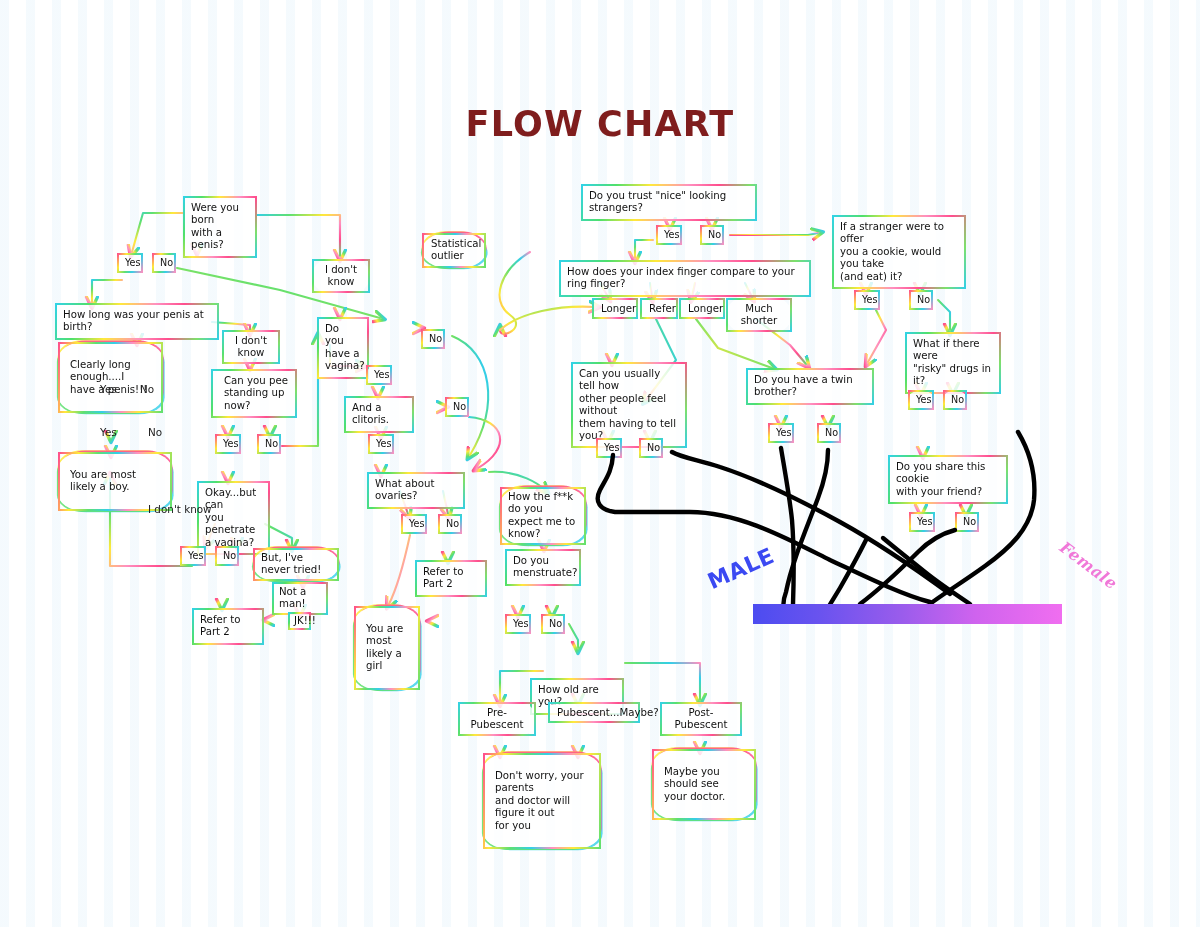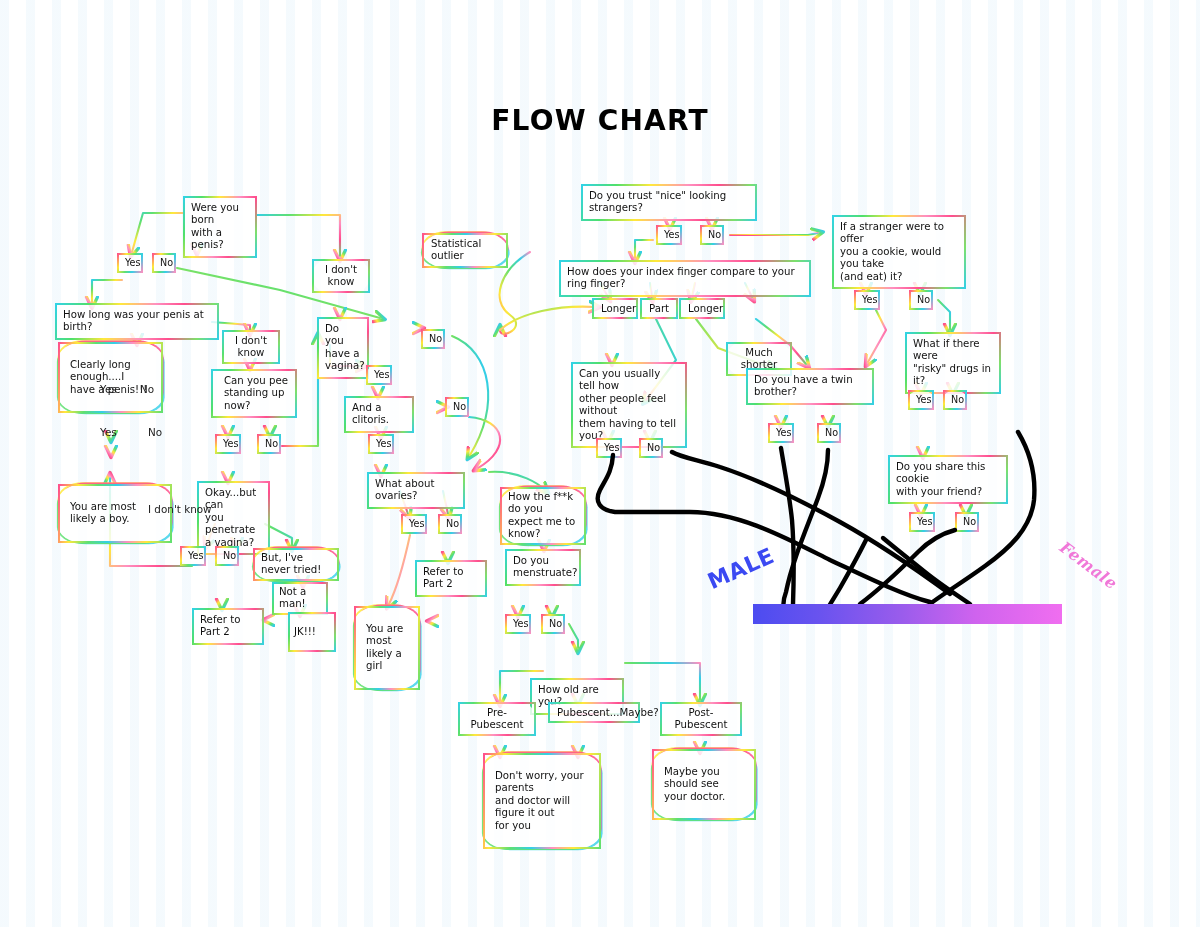--- a/index.html
+++ b/index.html
@@ -17,22 +17,22 @@
       repeating-linear-gradient(90deg,
         rgba(236,246,252,0.55) 0px,
         rgba(236,246,252,0.55) 9px,
         rgba(255,255,255,0) 9px,
         rgba(255,255,255,0) 26px);
   }
   #title{
     position:absolute; left:0; top:104px; width:1200px;
     text-align:center;
     font-family:"DejaVu Sans", sans-serif;
-    font-weight:900; font-size:28px; letter-spacing:1.2px;
-    color:#000000;
+    font-weight:900; font-size:35px; letter-spacing:1.2px;
+    color:#7f1d1d;
   }
   svg.layer{position:absolute;left:0;top:0;width:1200px;height:927px;overflow:visible;}
   #edges{z-index:2;}
   #blacklines{z-index:5;}
 
   .node{
     position:absolute;
     z-index:4;
     color:#111;
     font-size:10.2px;
@@ -226,52 +226,52 @@
 <div class="node bubble" style="left:152px;top:253px;width:24px;">No</div>
 <div class="node pill" style="left:312px;top:259px;width:58px;">I don't know</div>
 
 <div class="node rect" style="left:55px;top:303px;width:164px;">How long was your penis at birth?</div>
 <div class="node scribble" style="left:58px;top:342px;width:105px;">Clearly long enough....I
 have a penis!!!</div>
 <div class="node plain" style="left:100px;top:383px;">Yes</div>
 <div class="node plain" style="left:140px;top:383px;">No</div>
 <div class="node plain" style="left:100px;top:426px;">Yes</div>
 <div class="node plain" style="left:148px;top:426px;">No</div>
-<div class="node scribble" style="left:58px;top:452px;width:114px;margin-top:32px;">You are most likely a boy.</div>
+<div class="node scribble" style="left:58px;top:452px;width:114px;">You are most likely a boy.</div>
 
 <div class="node pill" style="left:222px;top:330px;width:58px;">I don't know</div>
 <div class="node rect" style="left:211px;top:369px;width:86px;padding-left:11px;">Can you pee
 standing up now?</div>
 <div class="node bubble" style="left:215px;top:434px;width:26px;">Yes</div>
 <div class="node bubble" style="left:257px;top:434px;width:24px;">No</div>
 
 <div class="node rect" style="left:197px;top:481px;width:73px;">Okay...but can
 you penetrate
 a vagina?</div>
 <div class="node plain nobox" style="left:148px;top:503px;">I don't know</div>
 <div class="node bubble" style="left:180px;top:546px;width:26px;">Yes</div>
 <div class="node bubble" style="left:215px;top:546px;width:24px;">No</div>
 <div class="node scribble" style="left:253px;top:548px;width:86px;padding:2px 6px;">But, I've never tried!</div>
 <div class="node rect" style="left:272px;top:582px;width:56px;padding:2px 5px;">Not a man!</div>
-<div class="node rect" style="left:288px;top:612px;width:48px;padding:12px 4px;">JK!!!</div>
+<div class="node rect" style="left:288px;top:612px;width:23px;padding:1px 4px;">JK!!!</div>
 <div class="node rect" style="left:192px;top:608px;width:72px;">Refer to Part 2</div>
 
 <div class="node rect" style="left:317px;top:317px;width:52px;">Do you have a
 vagina?</div>
 <div class="node bubble" style="left:421px;top:329px;width:24px;">No</div>
 <div class="node bubble" style="left:366px;top:365px;width:26px;">Yes</div>
 <div class="node rect" style="left:344px;top:396px;width:70px;">And a clitoris.</div>
 <div class="node bubble" style="left:445px;top:397px;width:24px;">No</div>
 <div class="node bubble" style="left:368px;top:434px;width:26px;">Yes</div>
 <div class="node rect" style="left:367px;top:472px;width:98px;">What about ovaries?</div>
 <div class="node bubble" style="left:401px;top:514px;width:26px;">Yes</div>
 <div class="node bubble" style="left:438px;top:514px;width:24px;">No</div>
 <div class="node rect" style="left:415px;top:560px;width:72px;">Refer to Part 2</div>
 
-<div class="node scribble" style="left:422px;top:233px;width:86px;padding:3px 7px;">Statistical outlier</div>
+<div class="node scribble" style="left:422px;top:233px;width:64px;padding:3px 7px;">Statistical outlier</div>
 <div class="node scribble" style="left:500px;top:487px;width:86px;padding:2px 6px;">How the f**k do you
 expect me to know?</div>
 
 <div class="node rect" style="left:505px;top:549px;width:76px;">Do you
 menstruate?</div>
 <div class="node bubble" style="left:505px;top:614px;width:26px;">Yes</div>
 <div class="node bubble" style="left:541px;top:614px;width:24px;">No</div>
 <div class="node scribble" style="left:354px;top:606px;width:66px;">You are most
 likely a girl</div>
 
@@ -283,23 +283,23 @@
 and doctor will figure it out
 for you</div>
 <div class="node scribble" style="left:652px;top:749px;width:104px;">Maybe you should see
 your doctor.</div>
 
 <div class="node rect" style="left:581px;top:184px;width:176px;">Do you trust "nice" looking strangers?</div>
 <div class="node bubble" style="left:656px;top:225px;width:26px;">Yes</div>
 <div class="node bubble" style="left:700px;top:225px;width:24px;">No</div>
 <div class="node rect" style="left:559px;top:260px;width:252px;">How does your index finger compare to your ring finger?</div>
 <div class="node pill" style="left:592px;top:298px;width:46px;">Longer</div>
-<div class="node pill" style="left:640px;top:298px;width:38px;">Part</div>
+<div class="node pill" style="left:640px;top:298px;width:38px;">Refer</div>
 <div class="node pill" style="left:679px;top:298px;width:46px;">Longer</div>
-<div class="node pill" style="left:726px;top:298px;width:66px;margin-top:44px;">Much shorter</div>
+<div class="node pill" style="left:726px;top:298px;width:66px;">Much shorter</div>
 
 <div class="node rect" style="left:571px;top:362px;width:116px;">Can you usually tell how
 other people feel without
 them having to tell you?</div>
 <div class="node bubble" style="left:596px;top:438px;width:26px;">Yes</div>
 <div class="node bubble" style="left:639px;top:438px;width:24px;">No</div>
 
 <div class="node rect" style="left:746px;top:368px;width:128px;">Do you have a twin brother?</div>
 <div class="node bubble" style="left:768px;top:423px;width:26px;">Yes</div>
 <div class="node bubble" style="left:817px;top:423px;width:24px;">No</div>

